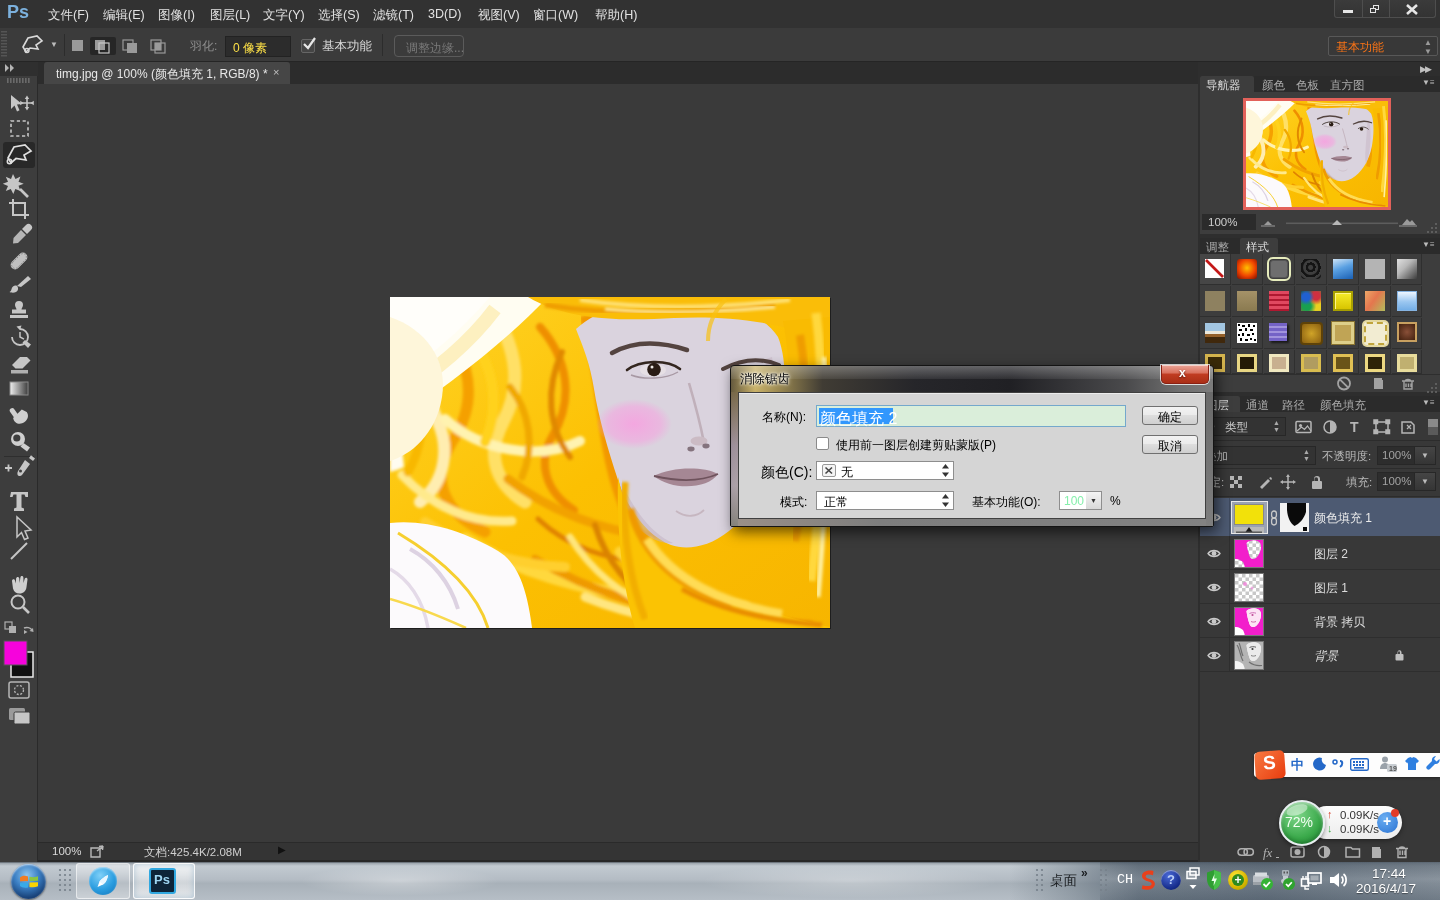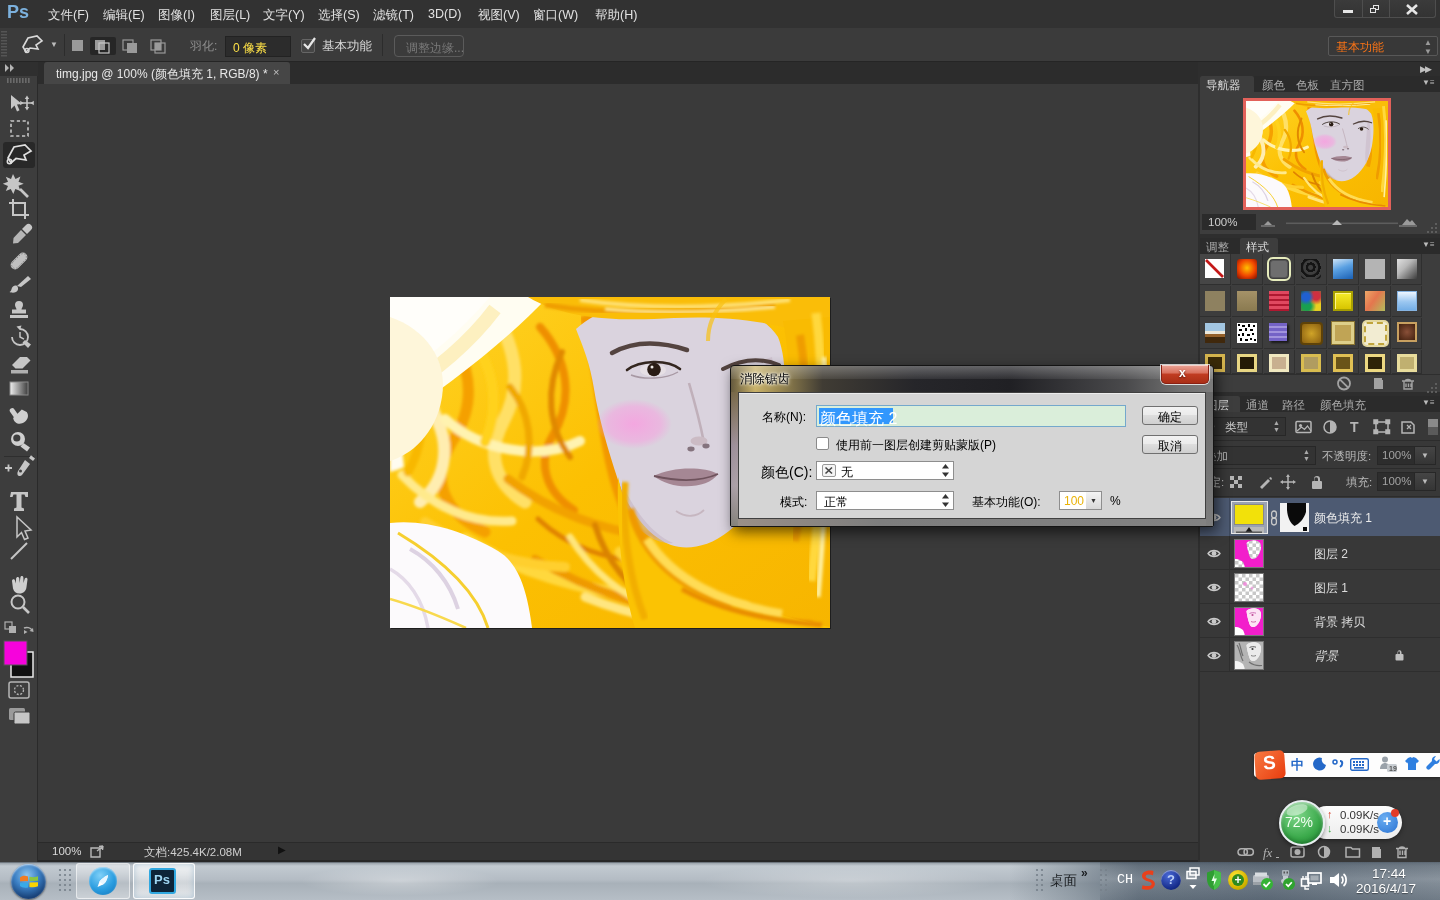--- a/index.html
+++ b/index.html
@@ -767,21 +767,21 @@
 
     <div class="t" style="left:780px;top:494px;font-size:12px;color:#000;">模式:</div>
     <div class="abs" style="left:816px;top:491px;width:138px;height:19px;background:#fff;border:1px solid #8e8e8e;"></div>
     <div class="t" style="left:824px;top:494px;font-size:12px;color:#000;">正常</div>
     <svg class="abs" style="left:941px;top:494px;" width="9" height="13" viewBox="0 0 9 13">
         <path d="M4.5 0 L8 4.5 H1 Z" fill="#333"></path>
         <path d="M4.5 13 L8 8.5 H1 Z" fill="#333"></path>
       </svg>
     <div class="t" style="left:972px;top:494px;font-size:12px;color:#000;">基本功能(O):</div>
     <div class="abs" style="left:1059px;top:491px;width:28px;height:19px;background:#fff;border:1px solid #8e8e8e;"></div>
-    <div class="t" style="left:1064px;top:494px;font-size:12px;color:#eab308;">100</div>
+    <div class="t" style="left:1064px;top:494px;font-size:12px;color:#86efac;">100</div>
     <div class="abs" style="left:1086px;top:491px;width:16px;height:19px;background:linear-gradient(to bottom,#f4f4f4,#d8d8d8);border:1px solid #8e8e8e;border-left:none;"></div>
     <div class="t" style="left:1090px;top:497px;font-size:7px;color:#333;">▼</div>
     <div class="t" style="left:1110px;top:494px;font-size:12px;color:#000;">%</div>
   </div>
 
   <div id="overlays">
 
     <div class="abs" style="left:1254px;top:753px;width:186px;height:24px;background:#fdfdfd;border-radius:3px 0 0 3px;box-shadow:0 1px 3px rgba(0,0,0,0.4);"></div>
     <div class="abs" style="left:1255px;top:751px;width:30px;height:28px;background:linear-gradient(135deg,#f87a42,#e83c0e);border-radius:5px;transform:rotate(-4deg);"></div>
     <div class="t" style="left:1263px;top:752px;font-size:19px;font-weight:bold;color:#fff;transform:rotate(-4deg);">S</div>

